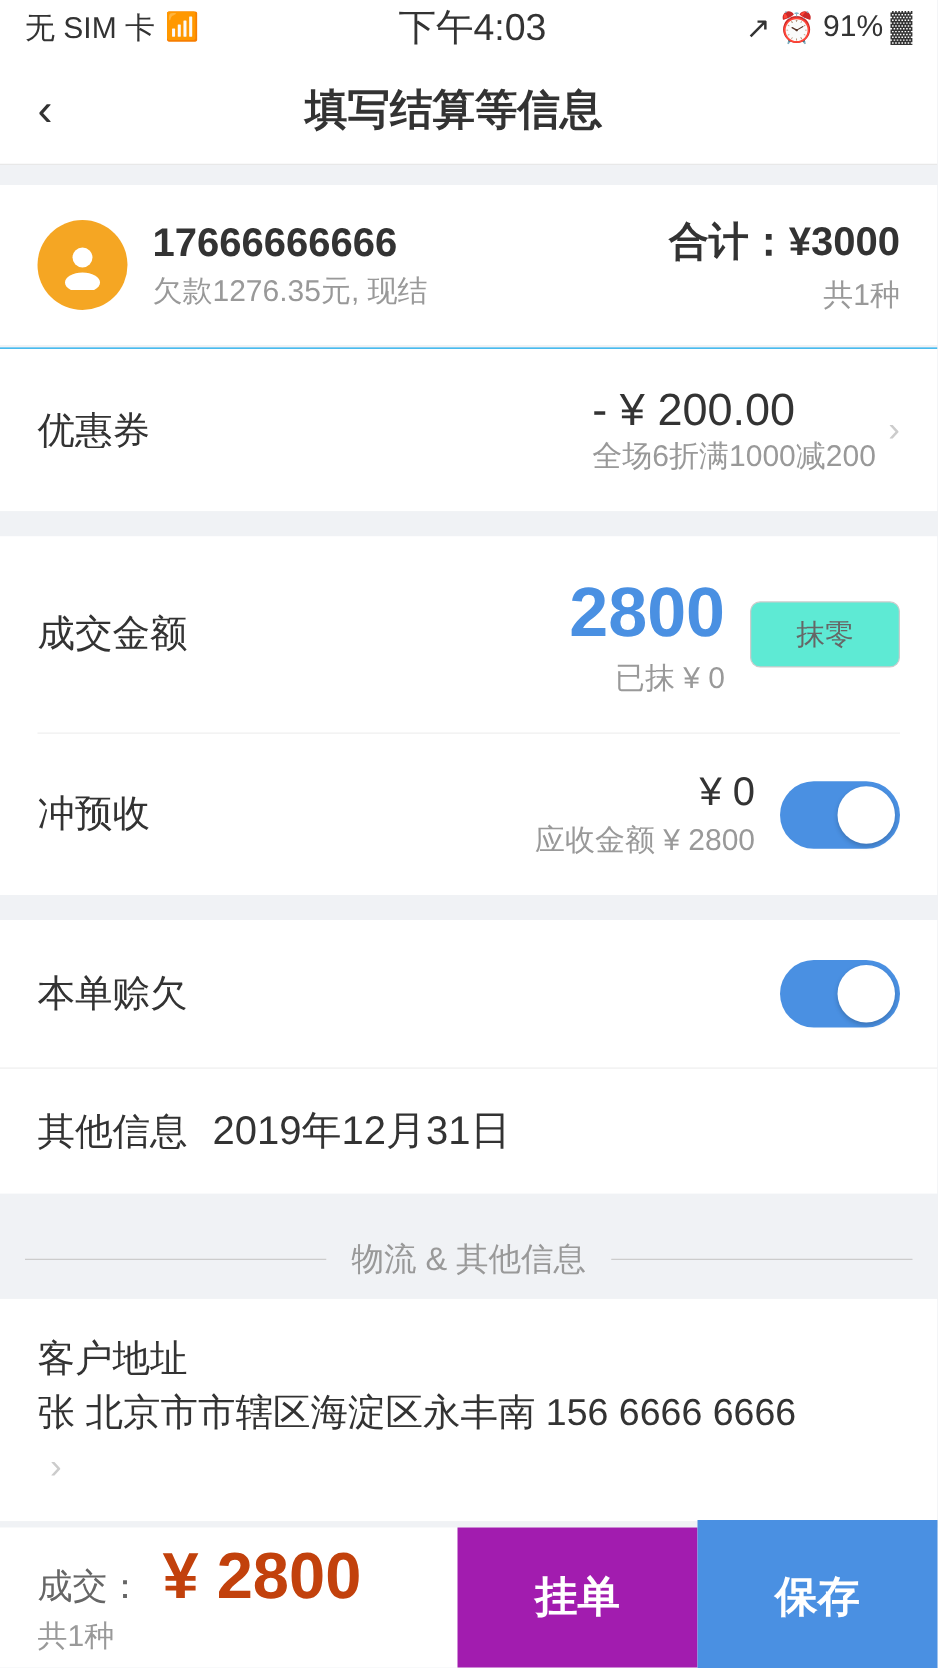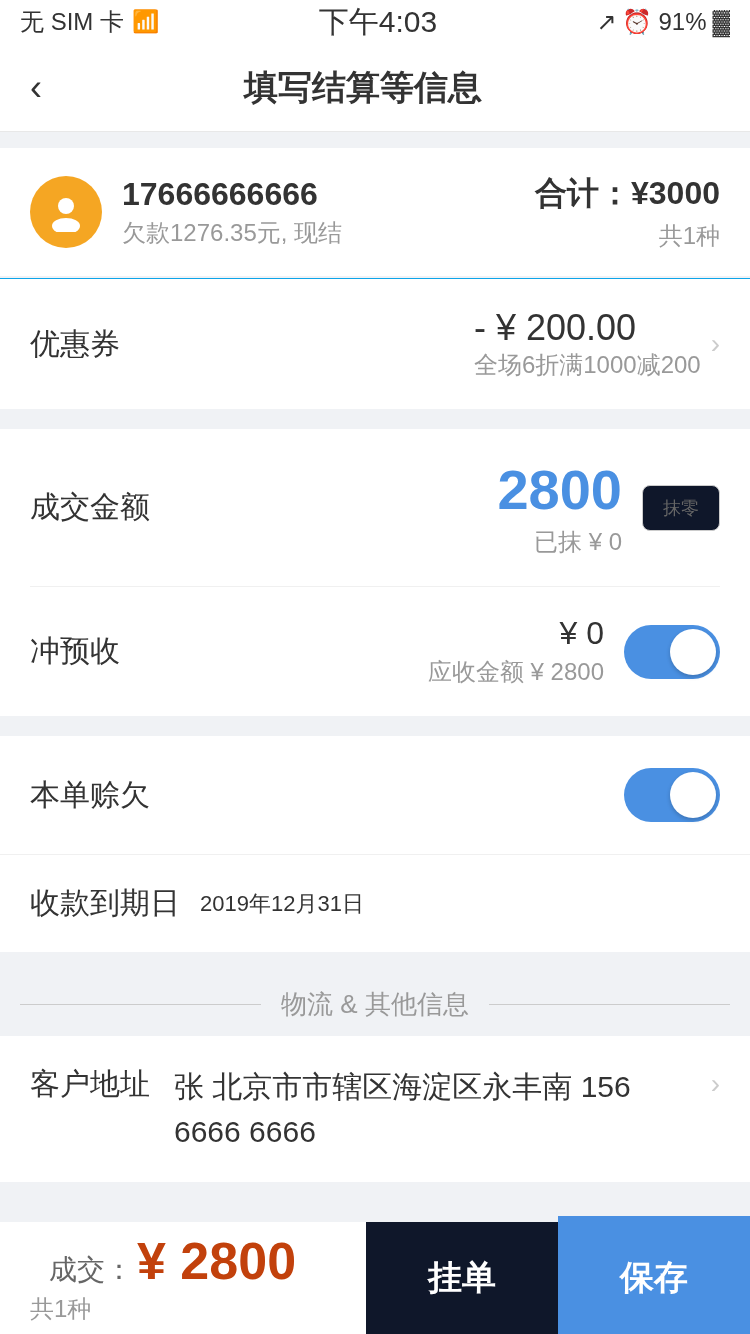--- a/index.html
+++ b/index.html
@@ -115,24 +115,24 @@
       border-bottom: 1px solid #f0f0f0;
     }
     .amount-row:last-child { border-bottom: none; }
     .row-label { font-size: 30px; color: #333; }
     .amount-right { display: flex; align-items: center; gap: 20px; }
     .amount-value { font-size: 56px; font-weight: 700; color: #4a90e2; }
     .amount-sub { font-size: 24px; color: #999; text-align: right; margin-top: 4px; }
     .round-btn {
       border: 1.5px solid #ccc;
       border-radius: 8px;
-      padding: 10px 20px;
-      font-size: 18px;
+      padding: 10px 36px;
+      font-size: 23px;
       color: #666;
-      background: #0f172a;
+      background: #5eead4;
       cursor: pointer;
     }
 
     
     .prepay-right { display: flex; flex-direction: column; align-items: flex-end; gap: 4px; }
     .prepay-amount { font-size: 32px; color: #333; font-weight: 500; }
     .prepay-sub { font-size: 24px; color: #999; }
 
     
     .toggle {
@@ -168,21 +168,21 @@
     
     .due-date-row {
       background: #fff;
       padding: 28px 30px;
       border-top: 1px solid #f0f0f0;
       display: flex;
       align-items: center;
       gap: 20px;
     }
     .due-label { font-size: 30px; color: #333; }
-    .due-value { font-size: 22px; color: #333; }
+    .due-value { font-size: 32px; color: #333; }
 
     
     .logistics-divider {
       background: #f0f2f5;
       height: 64px;
       display: flex;
       align-items: center;
       justify-content: center;
       position: relative;
     }
@@ -199,20 +199,21 @@
     
     .address-section {
       background: #fff;
       margin-top: 0;
     }
     .address-row {
       display: flex;
       align-items: flex-start;
       padding: 28px 30px;
       justify-content: flex-end;
+      flex-direction: column;
     }
     .addr-label { font-size: 30px; color: #333; flex-shrink: 0; margin-right: 24px; }
     .addr-value { font-size: 30px; color: #333; flex: 1; line-height: 1.5; }
     .addr-chevron { font-size: 28px; color: #ccc; margin-left: 10px; flex-shrink: 0; margin-top: 4px; }
 
     
     .empty-area {
       background: #f0f2f5;
       height: 180px;
     }
@@ -230,21 +231,21 @@
     .bottom-summary {
       flex: 1;
       padding: 0 30px;
     }
     .bottom-deal { font-size: 28px; color: #666; }
     .bottom-amount { font-size: 52px; font-weight: 700; color: #c2410c; }
     .bottom-count { font-size: 24px; color: #999; margin-top: 2px; }
     .btn-hold {
       width: 192px;
       height: 112px;
-      background: #0f172a;
+      background: #a21caf;
       display: flex;
       align-items: center;
       justify-content: center;
       font-size: 34px;
       font-weight: 600;
       color: #fff;
       cursor: pointer;
     }
     .btn-save {
       width: 192px;
@@ -342,21 +343,21 @@
 </div>
 
 <div class="section-divider"></div>
 
 <div class="defer-row">
   <div class="row-label">本单赊欠</div>
   <div class="toggle"></div>
 </div>
 
 <div class="due-date-row">
-  <span class="due-label">收款到期日</span>
+  <span class="due-label">其他信息</span>
   <span class="due-value">2019年12月31日</span>
 </div>
 
 <div class="section-divider"></div>
 
 <div class="logistics-divider">
   <span class="logistics-text">物流 &amp; 其他信息</span>
 </div>
 
 <div class="address-section">
@@ -364,21 +365,21 @@
     <span class="addr-label">客户地址</span>
     <span class="addr-value">张 北京市市辖区海淀区永丰南 156 6666 6666</span>
     <span class="addr-chevron">›</span>
   </div>
 </div>
 
 <div class="empty-area"></div>
 
 <div class="bottom-bar">
   <div class="bottom-summary">
-    <div style="display:flex; align-items:baseline; gap:4px;margin-left:19px;">
+    <div style="display:flex; align-items:baseline; gap:16px;">
       <span class="bottom-deal">成交：</span>
       <span class="bottom-amount">¥ 2800</span>
     </div>
     <div class="bottom-count">共1种</div>
   </div>
   <div class="btn-hold">挂单</div>
   <div class="btn-save">保存</div>
 </div>
 
 </body></html>

